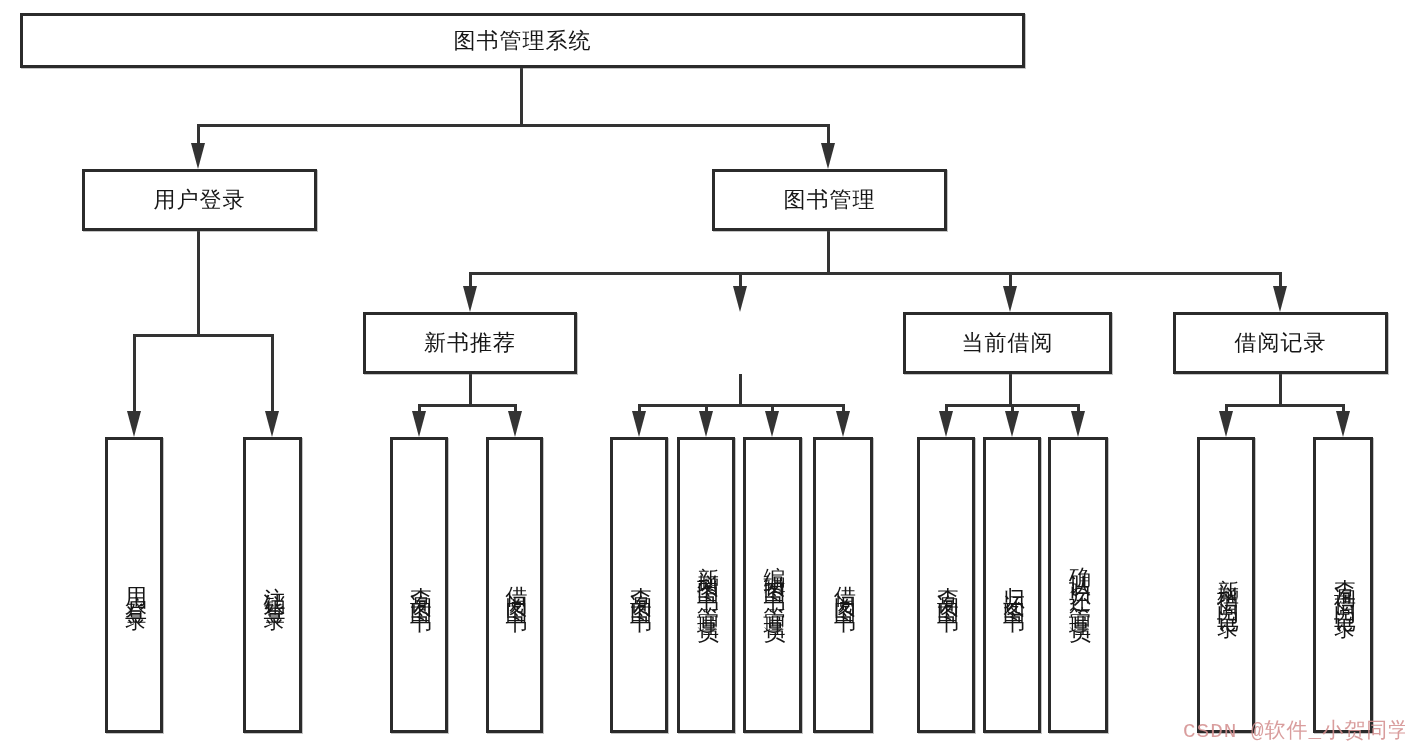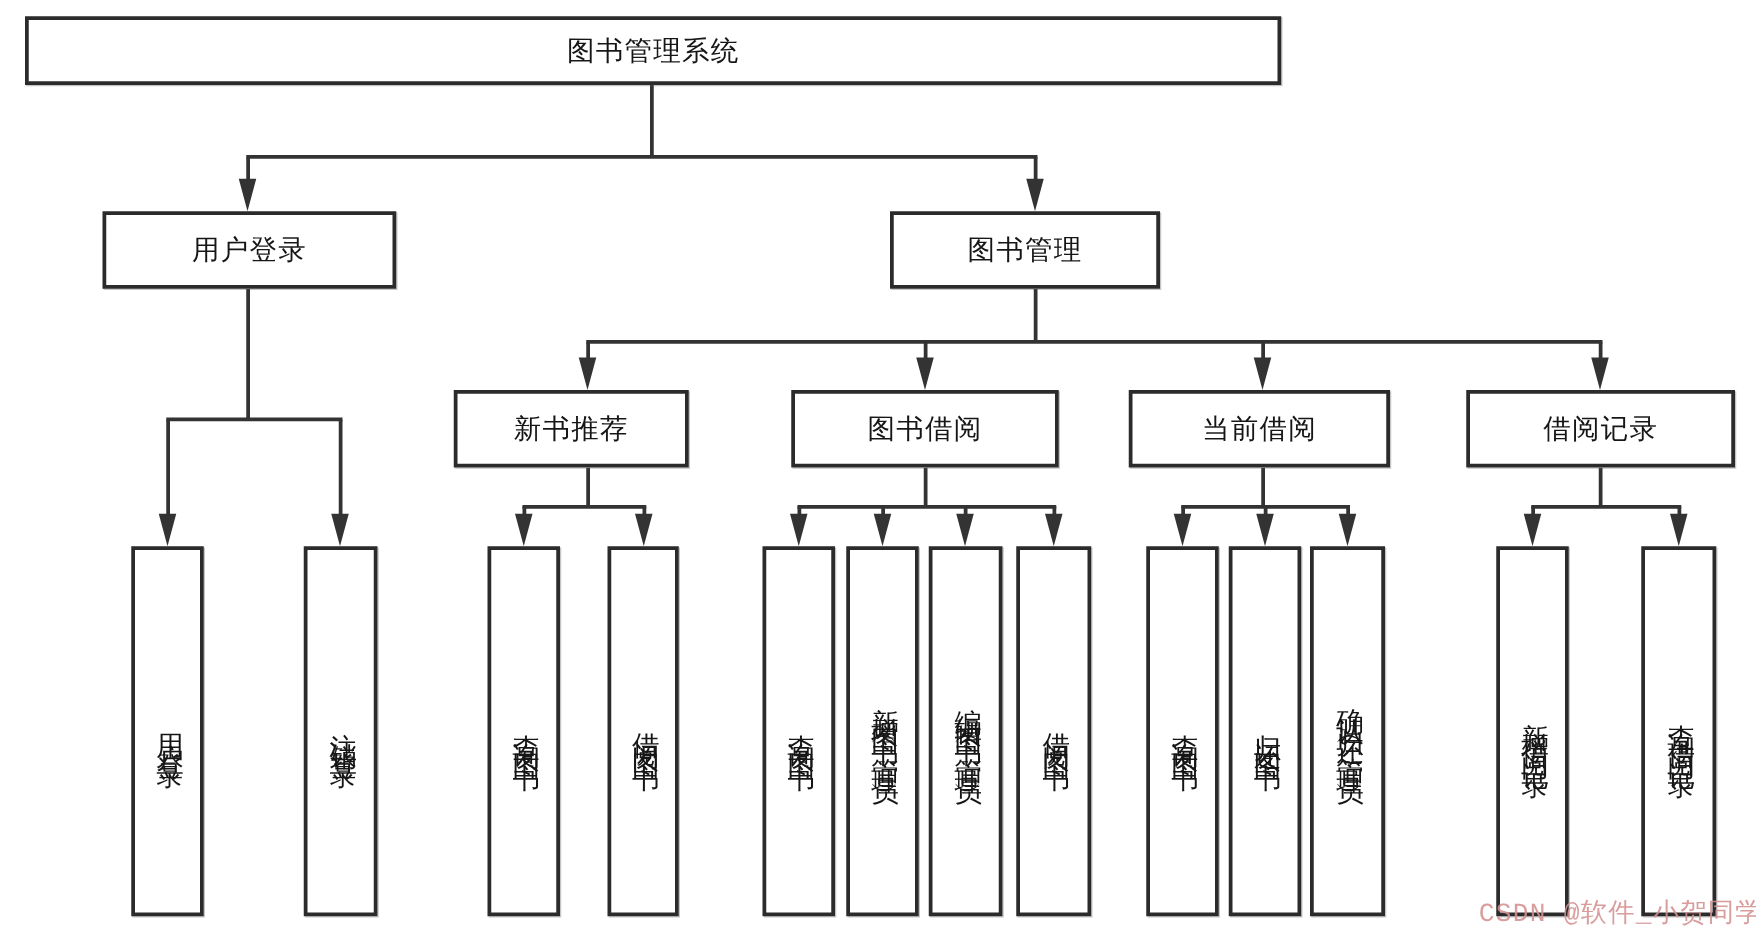--- a/index.html
+++ b/index.html
@@ -64,42 +64,41 @@
   <div class="box" style="left:20px;top:13px;width:1005px;height:55px">图书管理系统</div>
 
   <div class="vline" style="left:520px;top:68px;height:58px"></div>
   <div class="hline" style="left:197px;top:124px;width:633px"></div>
   <div class="vline" style="left:197px;top:126px;height:20px"></div>
   <div class="arrow" style="left:191px;top:143px"></div>
   <div class="vline" style="left:827px;top:126px;height:20px"></div>
   <div class="arrow" style="left:821px;top:143px"></div>
 
   <div class="box" style="left:82px;top:169px;width:235px;height:62px">用户登录</div>
-  <div class="box" style="left:712px;top:169px;width:216px;height:62px">图书管理</div>
+  <div class="box" style="left:712px;top:169px;width:235px;height:62px">图书管理</div>
 
   <div class="vline" style="left:197px;top:231px;height:105px"></div>
   <div class="hline" style="left:133px;top:334px;width:141px"></div>
   <div class="vline" style="left:133px;top:336px;height:78px"></div>
   <div class="arrow" style="left:127px;top:411px"></div>
   <div class="vline" style="left:271px;top:336px;height:78px"></div>
   <div class="arrow" style="left:265px;top:411px"></div>
 
   <div class="vline" style="left:827px;top:231px;height:43px"></div>
   <div class="hline" style="left:469px;top:272px;width:813px"></div>
   <div class="vline" style="left:469px;top:274px;height:14px"></div>
   <div class="arrow" style="left:463px;top:286px"></div>
   <div class="vline" style="left:739px;top:274px;height:14px"></div>
   <div class="arrow" style="left:733px;top:286px"></div>
   <div class="vline" style="left:1009px;top:274px;height:14px"></div>
   <div class="arrow" style="left:1003px;top:286px"></div>
   <div class="vline" style="left:1279px;top:274px;height:14px"></div>
   <div class="arrow" style="left:1273px;top:286px"></div>
 
-  <div class="box" style="left:363px;top:312px;width:188px;height:62px">新书推荐</div>
-  <div class="box" style="left:633px;top:312px;width:214px;height:62px">图书借阅</div>
+  <div class="box" style="left:363px;top:312px;width:214px;height:62px">新书推荐</div>
   <div class="box" style="left:903px;top:312px;width:209px;height:62px">当前借阅</div>
   <div class="box" style="left:1173px;top:312px;width:215px;height:62px">借阅记录</div>
 
   <div class="vline" style="left:469px;top:374px;height:32px"></div>
   <div class="hline" style="left:418px;top:404px;width:99px"></div>
   <div class="vline" style="left:418px;top:405px;height:10px"></div>
   <div class="arrow" style="left:412px;top:411px"></div>
   <div class="vline" style="left:514px;top:405px;height:10px"></div>
   <div class="arrow" style="left:508px;top:411px"></div>
 

